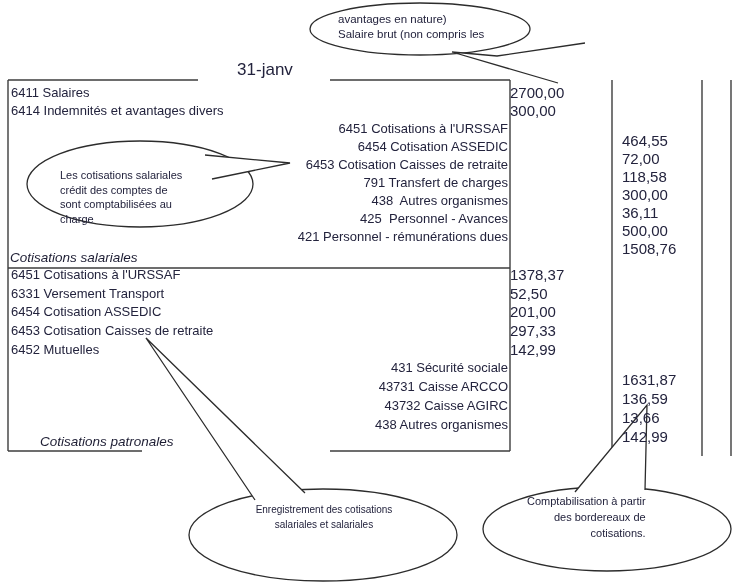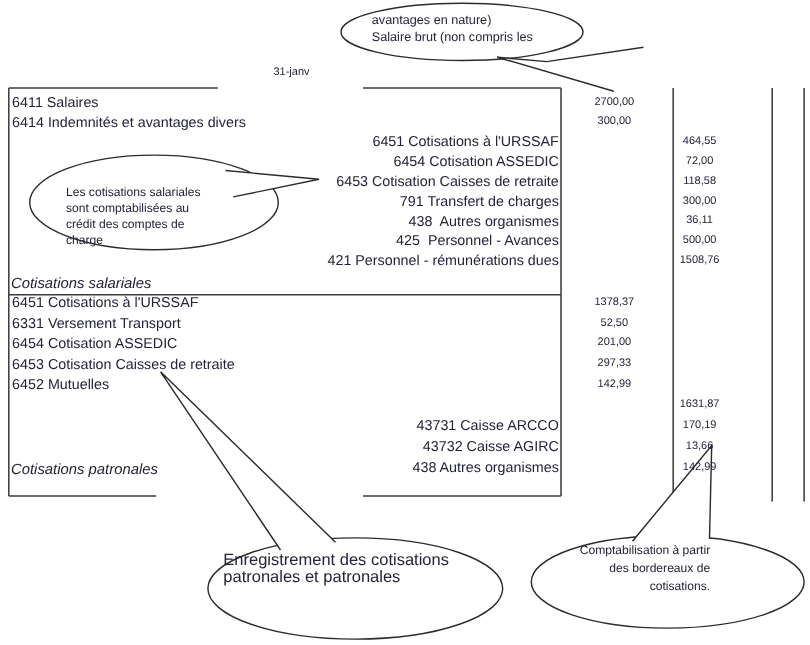--- a/index.html
+++ b/index.html
@@ -5,46 +5,46 @@
   html,body{margin:0;padding:0;background:#ffffff;}
   .canvas{
     position:relative; width:736px; height:586px; overflow:hidden;
     background:#ffffff; color:#23233d;
     font-family:"Liberation Sans","DejaVu Sans",sans-serif;
   }
   .overlay{position:absolute; left:0; top:0; width:736px; height:586px;}
 
   .date-header{
     position:absolute; left:200px; top:60px; width:130px;
-    text-align:center; font-size:10px; color:#23233d;
+    text-align:center; font-size:17px; color:#23233d;
   }
 
   .rows{position:absolute; left:8px; width:725px;}
   .s1{top:84px;}
   .s2{top:266px;}
   .row{position:relative;}
   .s1 .row{height:18px; line-height:18px;}
   .s2 .row{height:18.7px; line-height:18.7px;}
   .lbl{position:absolute; left:3px; width:497px; font-size:13px; white-space:pre;}
   .lbl.credit{text-align:right;}
-  .amt{position:absolute; text-align:center; font-size:10px;}
+  .amt{position:absolute; text-align:left; font-size:15px;}
   .amt.debit{left:502px; width:97px;}
-  .amt.credit{left:586px; width:84px;}
+  .amt.credit{left:614px; width:84px;margin-top:12px;}
 
   .sec-label{
     position:absolute; left:10px; font-size:13.5px;
     font-weight:normal; font-style:italic; color:#1d1d33;
   }
   .l1{top:250px;}
-  .l2{top:419px;}
+  .l2{top:434px;padding-left:30px;}
 
   .bubble-text{position:absolute; color:#23233d;}
   .bt-top{left:338px; top:12px; font-size:11.5px; line-height:15px;}
   .bt-left{left:60px; top:146px; font-size:11px; line-height:14.6px;margin-top:22px;}
-  .bt-bc{left:203px; top:502px; width:242px; font-size:15px; line-height:15px;}
+  .bt-bc{left:203px; top:502px; width:242px; text-align:center; font-size:10px; line-height:15px;}
   .bt-br{left:527px; top:494px; font-size:11px; line-height:15.8px;text-align:right;}
 </style>
 </head>
 <body>
 
 <div class="canvas">
 
   <svg class="overlay" viewBox="0 0 736 586">
     <g stroke="#3d3d3d" stroke-width="1.4">
       <line x1="8" y1="80" x2="198" y2="80"></line>
@@ -127,52 +127,53 @@
       </div>
       <div class="row">
         <span class="lbl debit">6453 Cotisation Caisses de retraite</span>
         <span class="amt debit">297,33</span>
       </div>
       <div class="row">
         <span class="lbl debit">6452 Mutuelles</span>
         <span class="amt debit">142,99</span>
       </div>
       <div class="row">
+        <span class="lbl credit">431 Sécurité sociale</span>
         <span class="amt credit">1631,87</span>
       </div>
       <div class="row">
         <span class="lbl credit">43731 Caisse ARCCO</span>
-        <span class="amt credit">170,19</span>
+        <span class="amt credit">136,59</span>
       </div>
       <div class="row">
         <span class="lbl credit">43732 Caisse AGIRC</span>
         <span class="amt credit">13,66</span>
       </div>
       <div class="row">
         <span class="lbl credit">438 Autres organismes</span>
         <span class="amt credit">142,99</span>
       </div>
     </div>
   <div class="sec-label l2">Cotisations patronales</div>
 
   <div class="bubble-text bt-top">
     <div>avantages en nature)</div>
     <div>Salaire brut (non compris les</div>
   </div>
 
   <div class="bubble-text bt-left">
     <div>Les cotisations salariales</div>
+    <div>crédit des comptes de</div>
     <div>sont comptabilisées au</div>
-    <div>crédit des comptes de</div>
     <div>charge</div>
   </div>
 
   <div class="bubble-text bt-bc">
     <div>Enregistrement des cotisations</div>
-    <div>patronales et patronales</div>
+    <div>salariales et salariales</div>
   </div>
 
   <div class="bubble-text bt-br">
     <div>Comptabilisation à partir</div>
     <div>des bordereaux  de</div>
     <div>cotisations.</div>
   </div>
 
 </div>
 

